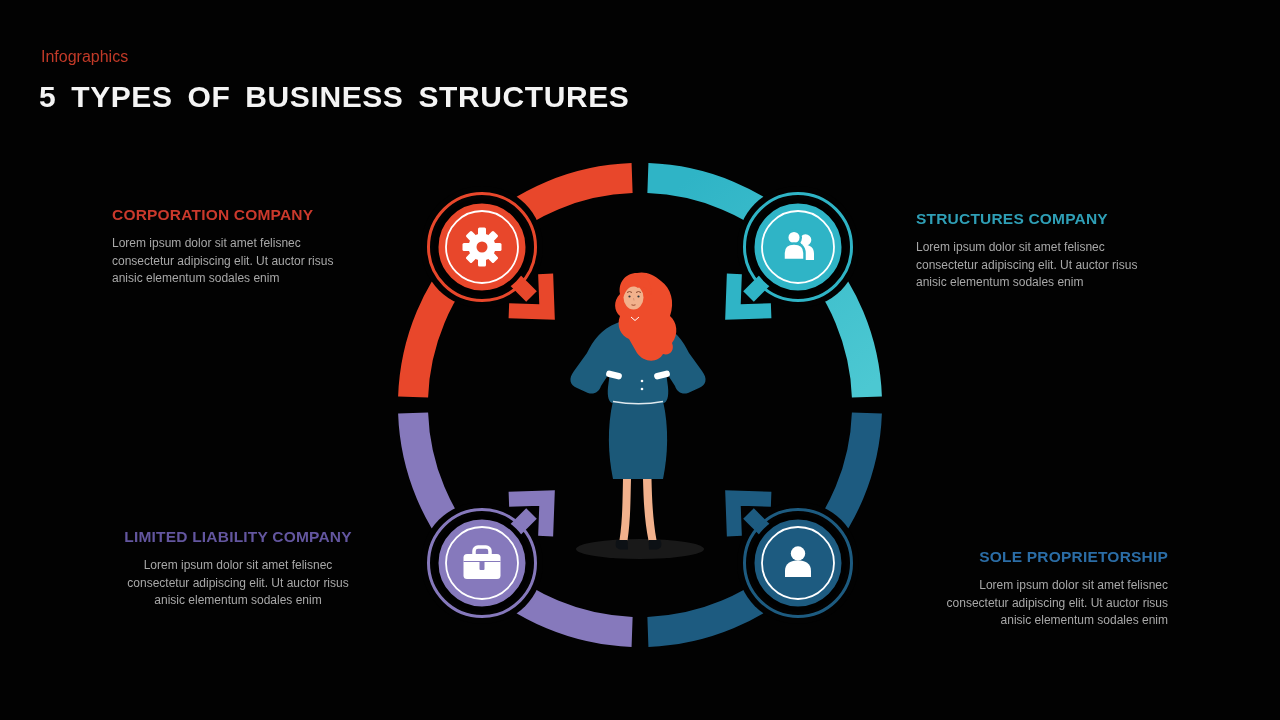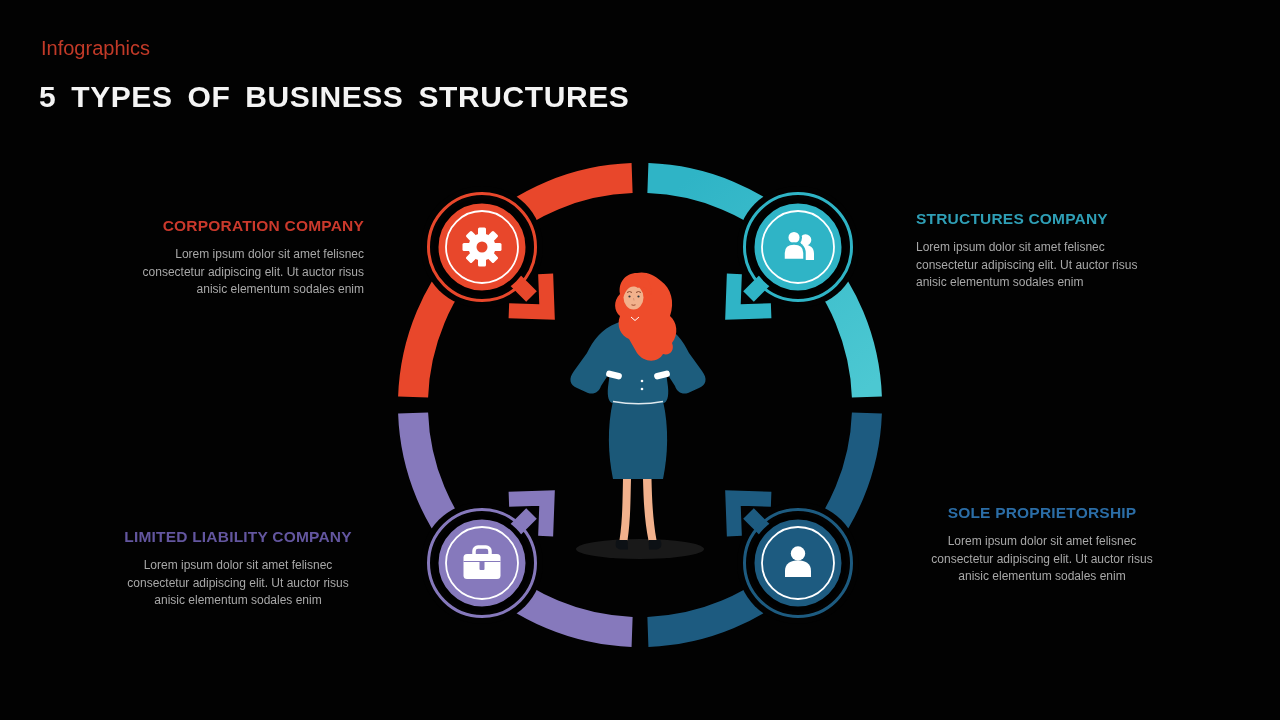--- a/index.html
+++ b/index.html
@@ -11,30 +11,30 @@
     --skin:#f2b18c; --hair:#ee4c2b; --suit:#1d5d7d; --skirt:#1b5878;
     --shirt:#f09a3c; --lapel:#38b9c9; --shadow:#191919; --white:#ffffff;
   }
   *{box-sizing:border-box}
   html,body{margin:0;padding:0}
   body{
     width:1280px;height:720px;position:relative;overflow:hidden;
     background:var(--bg);
     font-family:"Liberation Sans",sans-serif;
   }
-  .eyebrow{position:absolute;left:41px;top:37px;font-size:20px;font-weight:400;color:var(--eyebrow)}
+  .eyebrow{position:absolute;left:41px;top:48px;font-size:16px;font-weight:400;color:var(--eyebrow)}
   .title{position:absolute;left:39px;top:80px;font-size:30px;font-weight:bold;color:var(--title);letter-spacing:.6px;word-spacing:6px}
   .text-block{position:absolute;width:252px}
   .text-block .heading{font-size:15.5px;font-weight:bold;letter-spacing:.2px;margin:0 0 11px 0}
   .text-block .desc{font-size:12px;line-height:17.5px;color:var(--body);margin:0}
   .desc .line{display:block}
-  .tl{left:112px;top:217px;text-align:right}
+  .tl{left:112px;top:206px;text-align:left}
   .tr{left:916px;top:210px;text-align:left}
   .bl{left:112px;top:528px;text-align:center}
-  .br{left:916px;top:504px;text-align:center}
+  .br{left:916px;top:548px;text-align:right}
   .tl .heading{color:var(--red-heading)}
   .tr .heading{color:var(--teal-heading)}
   .bl .heading{color:var(--purple-heading)}
   .br .heading{color:var(--blue-heading)}
   #diagram{position:absolute;left:380px;top:145px}
 </style>
 </head>
 <body>
 
 <div class="eyebrow">Infographics</div>

